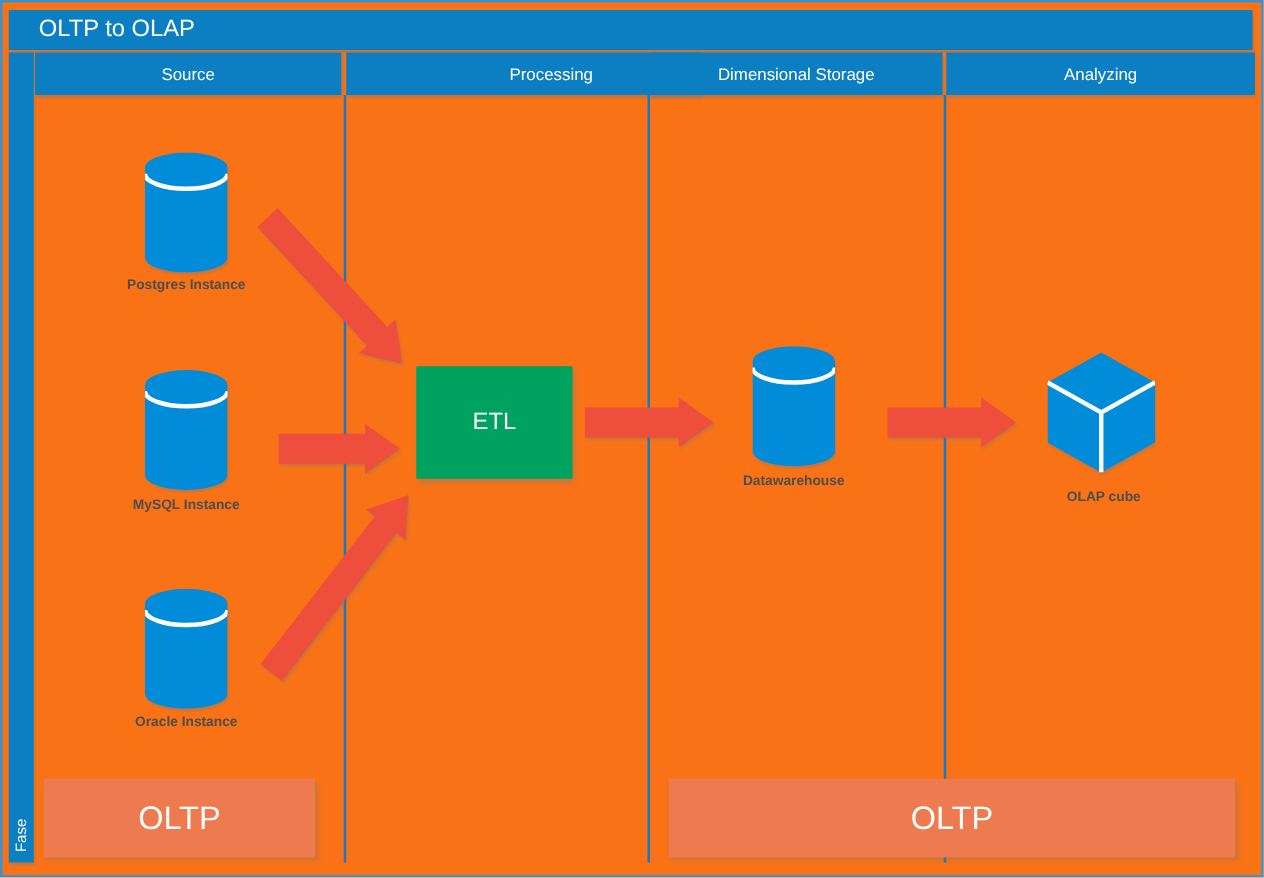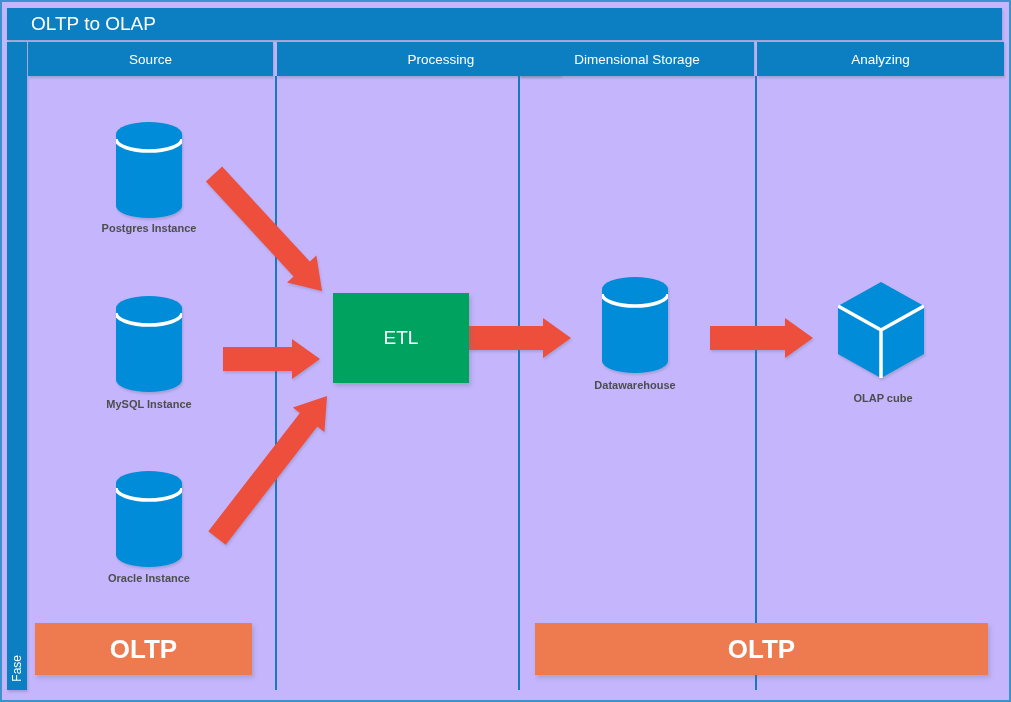--- a/index.html
+++ b/index.html
@@ -8,21 +8,21 @@
     --green-etl:#00a25f;
     --red-arrow:#ee4f3d;
     --orange-banner:#ee7a4f;
     --label-text:#4d4d4d;
     --lane-line:#1779be;
     --border-blue:#3b93cd;
   }
   html,body{margin:0;padding:0;background:#fff;}
   body{font-family:"Liberation Sans","DejaVu Sans",sans-serif;}
   .canvas{
-    position:relative;width:1011px;height:702px;background:#c4b5fd;
+    position:relative;width:1011px;height:702px;background:#f97316;
     border:2px solid var(--border-blue);box-sizing:border-box;overflow:hidden;
   }
   .title-bar{
     position:absolute;left:5px;top:6px;width:995px;height:32px;
     background:var(--blue-header);color:#fff;font-size:19px;
     display:flex;align-items:center;padding-left:24px;box-sizing:border-box;
     box-shadow:1px 2px 2px rgba(100,120,140,.35);
   }
   .phase-strip{
     position:absolute;left:5px;top:40px;width:20px;height:648px;
@@ -50,28 +50,28 @@
   .ld-1{left:273px;} .ld-2{left:516px;} .ld-3{left:753px;}
   .shape{position:absolute;}
   .shape svg{display:block;filter:drop-shadow(1px 2px 1px rgba(100,120,140,.35));}
   .fill-blue{fill:var(--blue-shape);}
   .seam{stroke:#fff;stroke-width:3.5px;fill:none;}
   .node-label{
     position:absolute;width:220px;text-align:center;color:var(--label-text);
     font-size:11px;font-weight:700;
   }
   .etl-box{
-    position:absolute;left:331px;top:291px;width:136px;height:90px;
+    position:absolute;left:331px;top:291px;width:125px;height:90px;
     background:var(--green-etl);color:#fff;font-size:19px;
     display:flex;align-items:center;justify-content:center;
     box-shadow:2px 3px 4px rgba(100,120,140,.35);
   }
   .banner{
-    position:absolute;top:621px;height:52px;background:var(--orange-banner);
-    color:#fff;font-size:26px;font-weight:700;
+    position:absolute;top:621px;height:63px;background:var(--orange-banner);
+    color:#fff;font-size:26px;font-weight:400;
     display:flex;align-items:center;justify-content:center;
     box-shadow:2px 3px 4px rgba(100,120,140,.3);
   }
   .banner-oltp{left:33px;width:217px;}
   .banner-olap{left:533px;width:453px;}
   .arrows{position:absolute;left:0;top:0;width:1007px;height:698px;pointer-events:none;}
   .arrows polygon{fill:var(--red-arrow);filter:drop-shadow(1px 2px 1px rgba(100,120,140,.3));}
 </style>
 </head>
 <body>

